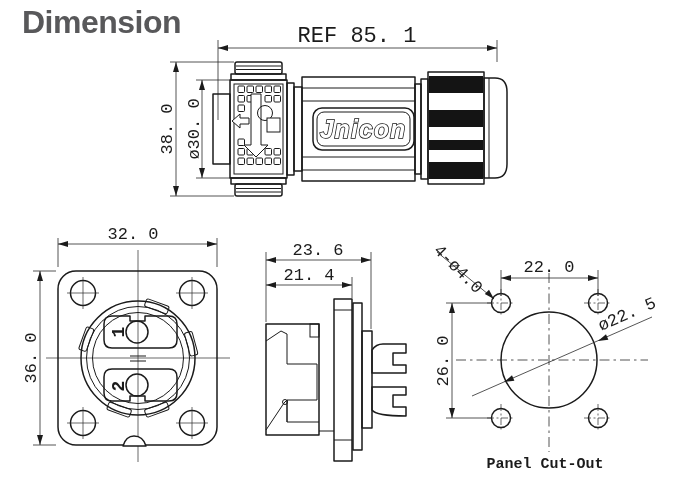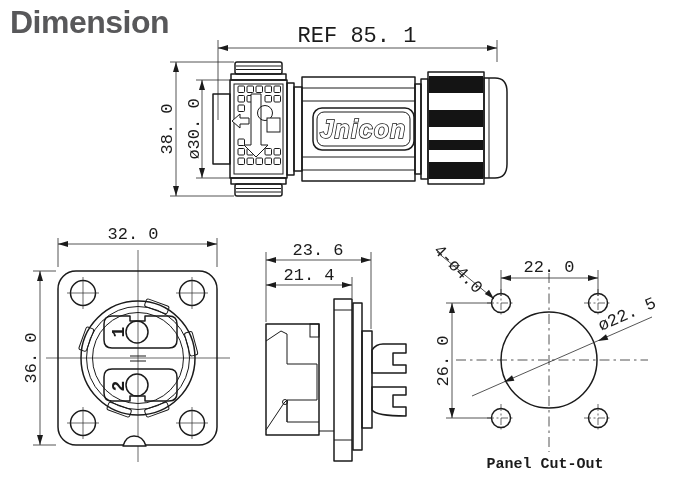--- a/index.html
+++ b/index.html
@@ -1,18 +1,18 @@
 <!DOCTYPE html>
 <html><head>
 <meta charset="utf-8">
 <style>
   html,body{margin:0;padding:0;background:#fff;}
   .canvas{position:relative;width:680px;height:498px;background:#ffffff;overflow:hidden;
           font-family:"Liberation Sans",sans-serif;}
-  .page-title{position:absolute;left:10px;top:4px;margin:0;font-size:32px;font-weight:bold;
+  .page-title{position:absolute;left:22px;top:4px;margin:0;font-size:32px;font-weight:bold;
               letter-spacing:-.5px;color:#58585a;font-family:"Liberation Sans",sans-serif;}
   svg{position:absolute;left:0;top:0;}
   .part{stroke:#1b1b1b;stroke-width:1.5;fill:none;stroke-linejoin:round;}
   .part-thin{stroke:#1b1b1b;stroke-width:1;fill:none;}
   .solid{fill:#141414;stroke:none;}
   .dim{stroke:#2a2a2a;stroke-width:.8;fill:none;}
   .cl{stroke:#2a2a2a;stroke-width:.7;fill:none;}
   .dash{stroke:#2a2a2a;stroke-width:.8;fill:none;stroke-dasharray:10 4 2.5 4;}
   .hdash{stroke:#2a2a2a;stroke-width:.7;fill:none;stroke-dasharray:7 2.5 2 2.5;}
   .arr{fill:#1b1b1b;stroke:none;}

